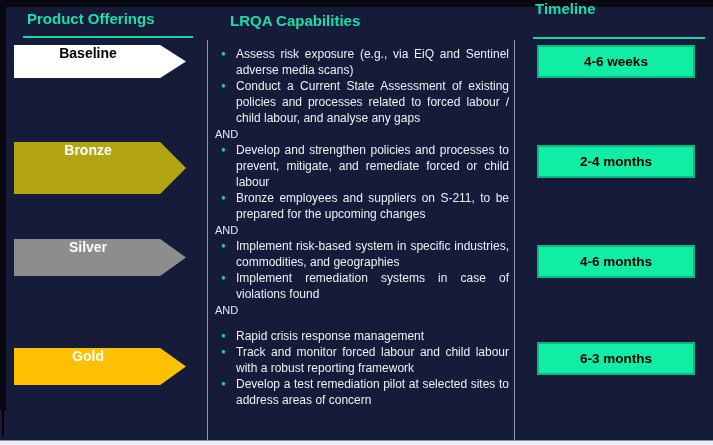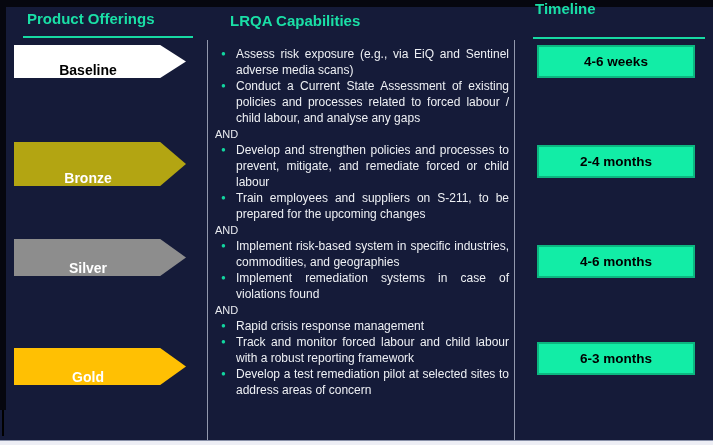--- a/index.html
+++ b/index.html
@@ -26,39 +26,39 @@
 
   
   .v-divider{position:absolute;top:40px;height:401px;width:1px;background:#9298ad;}
   #divider-1{left:207px;}
   #divider-2{left:514px;}
 
   
   .tier-arrow{
     position:absolute;left:14px;width:172px;height:34px;
     clip-path:polygon(0 0,85% 0,100% 50%,85% 100%,0 100%);
-    display:flex;align-items:flex-end;justify-content:center;
+    display:flex;align-items:flex-start;justify-content:center;
     padding-right:24px;box-sizing:border-box;
     font-weight:bold;font-size:14px;
   }
   #tier-0{top:45px;height:33px;}
-  #tier-1{top:142px;height:44px;}
+  #tier-1{top:142px;height:52px;}
   #tier-2{top:239px;height:37px;}
   #tier-3{top:337px;height:37px;}
 
   
   #capabilities{position:absolute;left:215px;top:46px;width:294px;color:#eef0f4;font-size:12px;line-height:16px;}
   .cap-group ul{margin:0;padding:0;list-style:none;}
   .cap-group li{position:relative;padding-left:21px;text-align:justify;}
   .cap-group li::before{
     content:"\25CF";position:absolute;left:6px;top:0;
     color:#12d6a0;font-size:8px;
   }
   .and-label{font-size:11px;line-height:16px;color:#e8eaef;}
-  .cap-group.last{}
+  .cap-group.last{margin-top:10px;}
 
   
   .timeline-badge{
     position:absolute;left:537px;width:158px;height:33px;
     background:#12eda6;border:2px solid #0cb780;box-sizing:border-box;
     display:flex;align-items:center;justify-content:center;
     color:#000;font-weight:bold;font-size:13.5px;
   }
   #badge-0{top:45px;}
   #badge-1{top:145px;}
@@ -100,21 +100,21 @@
     <div class="cap-group">
       <ul>
         <li>Assess risk exposure (e.g., via EiQ and Sentinel adverse media scans)</li>
         <li>Conduct a Current State Assessment of existing policies and processes related to forced labour / child labour, and analyse any gaps</li>
       </ul>
     </div>
     <div class="and-label">AND</div>
     <div class="cap-group">
       <ul>
         <li>Develop and strengthen policies and processes to prevent, mitigate, and remediate forced or child labour</li>
-        <li>Train employees and suppliers on S-211, to be prepared for the upcoming changes</li>
+        <li>Bronze employees and suppliers on S-211, to be prepared for the upcoming changes</li>
       </ul>
     </div>
     <div class="and-label">AND</div>
     <div class="cap-group">
       <ul>
         <li>Implement risk-based system in specific industries, commodities, and geographies</li>
         <li>Implement remediation systems in case of violations found</li>
       </ul>
     </div>
     <div class="and-label">AND</div>

